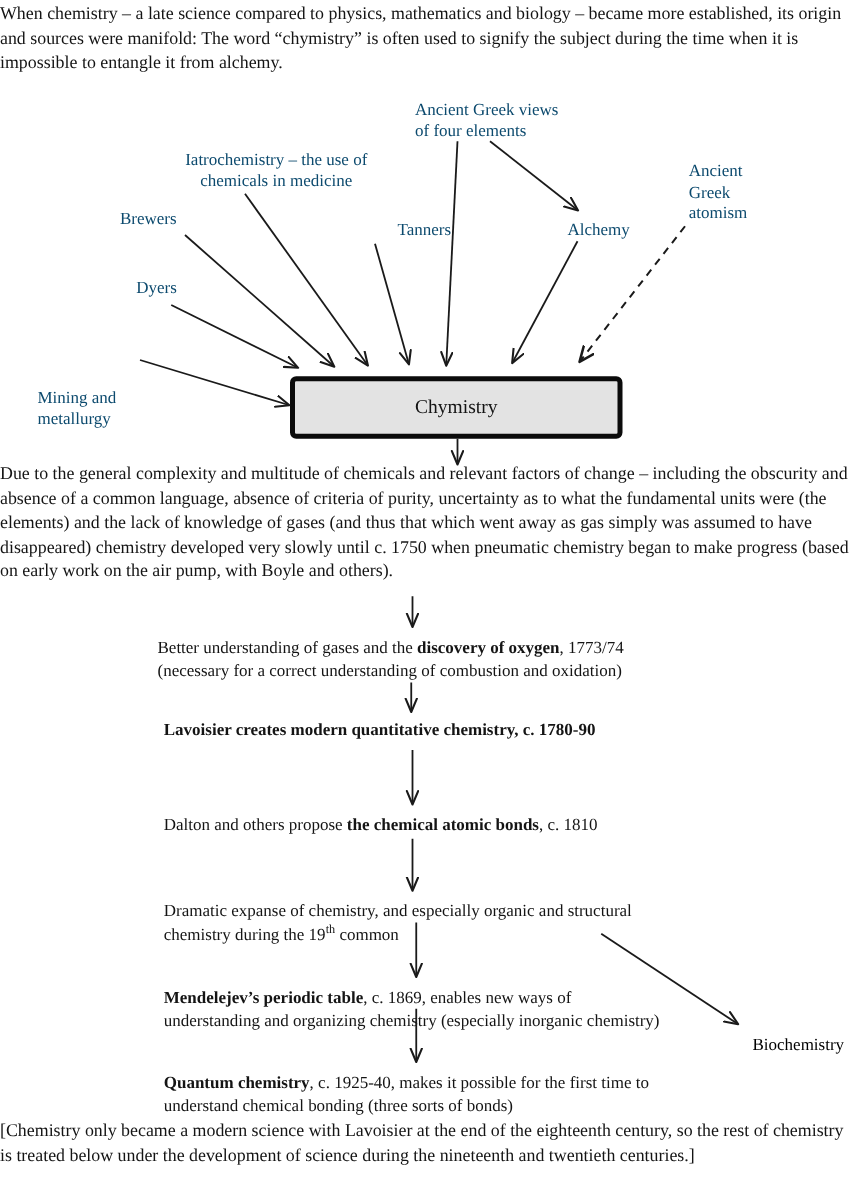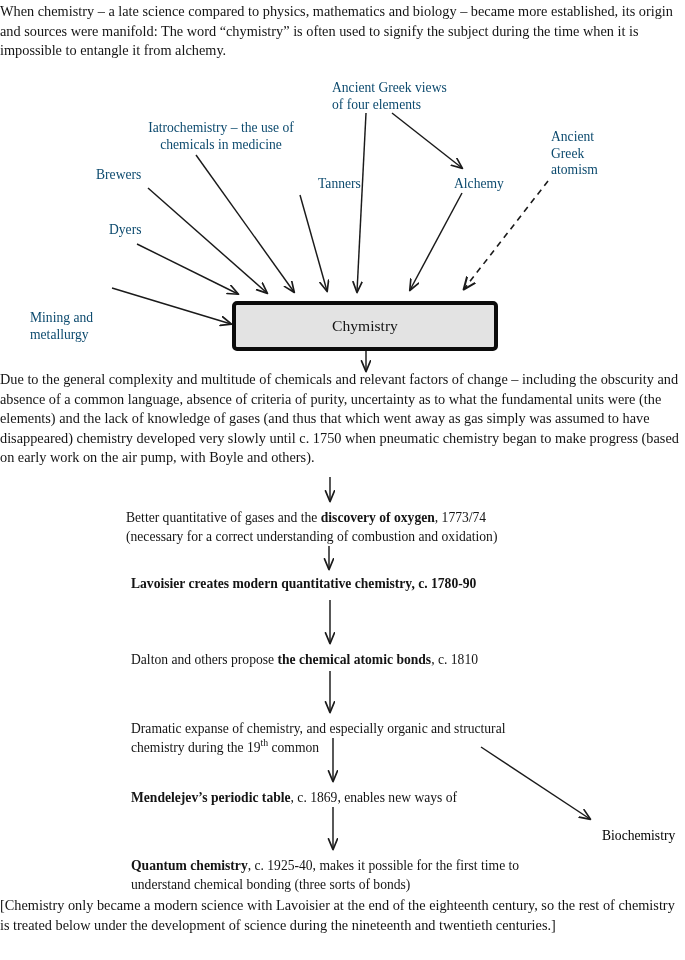--- a/index.html
+++ b/index.html
@@ -120,29 +120,29 @@
 
   <div class="src-label" id="label-mining">Mining and
 metallurgy</div>
 
   <div id="chymistry-box">
     <span id="chymistry-label">Chymistry</span>
   </div>
 
   <div class="para" id="middle-para">Due to the general complexity and multitude of chemicals and relevant factors of change – including the obscurity and absence of a common language, absence of criteria of purity, uncertainty as to what the fundamental units were (the elements) and the lack of knowledge of gases (and thus that which went away as gas simply was assumed to have disappeared) chemistry developed very slowly until c. 1750 when pneumatic chemistry began to make progress (based on early work on the air pump, with Boyle and others).</div>
 
-  <div class="step" id="step-oxygen"><span>Better quantitative of gases and the </span><span class="b">discovery of oxygen</span><span>, 1773/74</span><br><span>(necessary for a correct understanding of combustion and oxidation)</span></div>
+  <div class="step" id="step-oxygen"><span>Better understanding of gases and the </span><span class="b">discovery of oxygen</span><span>, 1773/74</span><br><span>(necessary for a correct understanding of combustion and oxidation)</span></div>
 
   <div class="step" id="step-lavoisier"><span class="b">Lavoisier creates modern quantitative chemistry, c. 1780-90</span></div>
 
   <div class="step" id="step-dalton"><span>Dalton and others propose </span><span class="b">the chemical atomic bonds</span><span>, c. 1810</span></div>
 
   <div class="step" id="step-dramatic"><span>Dramatic expanse of chemistry, and especially organic and structural chemistry during the 19</span><sup>th</sup><span> common</span></div>
 
-  <div class="step" id="step-mendelejev"><span class="b">Mendelejev’s periodic table</span><span>, c. 1869, enables new ways of</span><br></div>
+  <div class="step" id="step-mendelejev"><span class="b">Mendelejev’s periodic table</span><span>, c. 1869, enables new ways of</span><br><span>understanding and organizing chemistry (especially inorganic chemistry)</span></div>
 
   <div class="step" id="step-quantum"><span class="b">Quantum chemistry</span><span>, c. 1925-40, makes it possible for the first time to</span><br><span>understand chemical bonding (three sorts of bonds)</span></div>
 
   <div id="label-biochemistry">Biochemistry</div>
 
   <div class="para" id="closing-para">[Chemistry only became a modern science with Lavoisier at the end of the eighteenth century, so the rest of chemistry is treated below under the development of science during the nineteenth and twentieth centuries.]</div>
 
   <svg id="arrow-layer" viewBox="0 0 685 960">
     <defs>
       <marker id="ah" markerWidth="9" markerHeight="9" refX="7.4" refY="3.6" orient="auto" markerUnits="strokeWidth">

